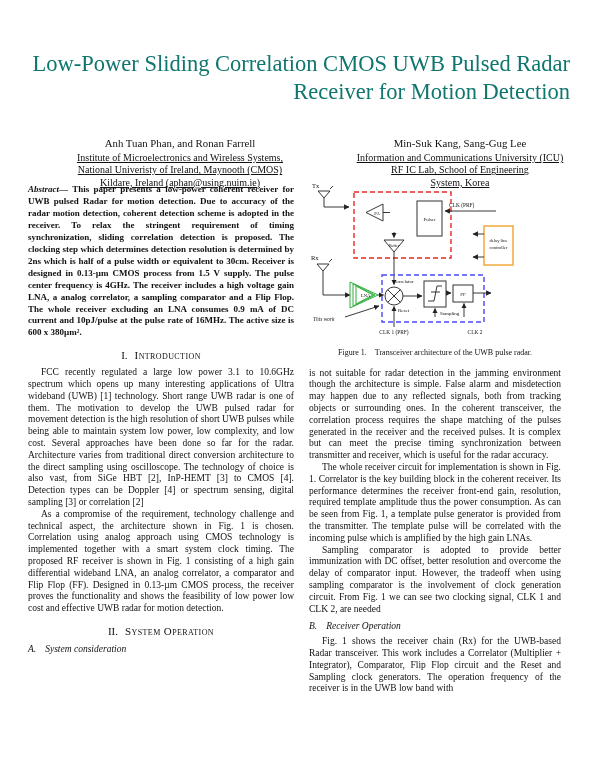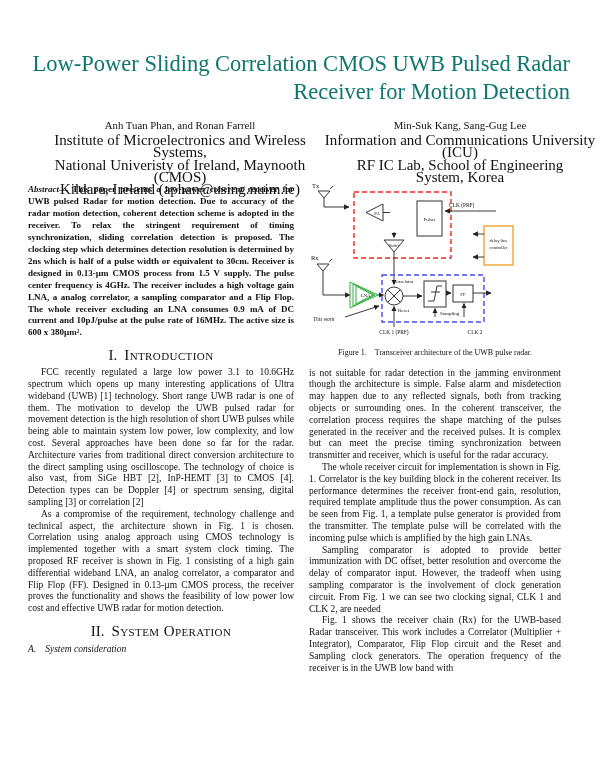--- a/index.html
+++ b/index.html
@@ -5,32 +5,32 @@
   html,body { margin:0; padding:0; background:#888; }
   .page {
     position:relative; width:600px; height:776px; background:#ffffff;
     font-family:"Liberation Serif", serif; color:#111; overflow:hidden;
     margin:0 auto;
   }
   .title {
     padding:50px 30px 0 30px; text-align:right;
     font-size:22.5px; line-height:1.25; font-weight:400; color:#0f766e;
   }
-  .authors { display:flex; margin-top:13px;padding-left:40px; }
+  .authors { display:flex; margin-top:31px;padding-left:40px; }
   .auth { flex:1; text-align:center; }
   .auth .names { font-size:10.8px; margin-bottom:3px; }
-  .auth .affil { font-size:15px; line-height:12.2px; }
+  .auth .affil { font-size:10px; line-height:12.2px;text-decoration:underline; }
   .col { position:absolute; text-align:justify; font-size:9.5px; line-height:11.8px; }
   .col-left  { top:184px; left:28px;  width:266px; }
   .col-right { top:180px; left:309px; width:252px; }
   .abstract { font-weight:bold; font-size:9px; line-height:11.95px; margin:0; }
   .abstract .ab-label { font-style:italic; }
   p.body-p { margin:0; text-indent:13px; }
   p.body-p.noindent { text-indent:0; }
-  .sec { text-align:center; font-size:15px; margin:11px 0 5px 0; }
+  .sec { text-align:center; font-size:11px; margin:11px 0 5px 0; }
   .sec .sc { font-variant:small-caps; letter-spacing:.4px; margin-left:7px; }
   .sub { font-style:italic; font-size:9.5px; margin:6px 0 3px 0; text-align:left; }
   .sub .sub-t { margin-left:9px; }
   .figwrap { text-align:left; }
   .figcap { text-align:center; font-size:8px; margin:5px 0 9px 0; }
   .figcap .cap-label { margin-right:8px; }
   svg text { font-family:"Liberation Serif", serif; fill:#111; }
   svg .it { font-style:italic; }
   svg .ln { stroke:#222; stroke-width:0.9; fill:none; }
   svg .blk { stroke:#333; fill:#fff; stroke-width:1; }
@@ -149,17 +149,18 @@
         <line x1="36" y1="137" x2="70" y2="126" class="ln" marker-end="url(#ah)"></line>
       </svg>
 
       <div class="figcap"><span class="cap-label">Figure 1.</span><span>Transceiver architecture of the UWB pulse radar.</span></div>
     </div>
 
     <p class="body-p noindent">is not suitable for radar detection in the jamming environment though the architecture is simple. False alarm and misdetection may happen due to any reflected signals, both from tracking objects or surrounding ones. In the coherent transceiver, the correlation process requires the shape matching of the pulses generated in the receiver and the received pulses. It is complex but can meet the precise timing synchronization between transmitter and receiver, which is useful for the radar accuracy.</p>
     <p class="body-p">The whole receiver circuit for implementation is shown in Fig. 1. Correlator is the key building block in the coherent receiver. Its performance determines the receiver front-end gain, resolution, required template amplitude thus the power consumption. As can be seen from Fig. 1, a template pulse generator is provided from the transmitter. The template pulse will be correlated with the incoming pulse which is amplified by the high gain LNAs.</p>
     <p class="body-p">Sampling comparator is adopted to provide better immunization with DC offset, better resolution and overcome the delay of comparator input. However, the tradeoff when using sampling comparator is the involvement of clock generation circuit. From Fig. 1 we can see two clocking signal, CLK 1 and CLK 2, are needed</p>
 
+    <div class="sub"><span>B.</span><span class="sub-t">Receiver Operation</span></div>
 
     <p class="body-p">Fig. 1 shows the receiver chain (Rx) for the UWB-based Radar transceiver. This work includes a Correlator (Multiplier + Integrator), Comparator, Flip Flop circuit and the Reset and Sampling clock generators. The operation frequency of the receiver is in the UWB low band with</p>
   </div>
 
 </div>
 
 </body></html>

